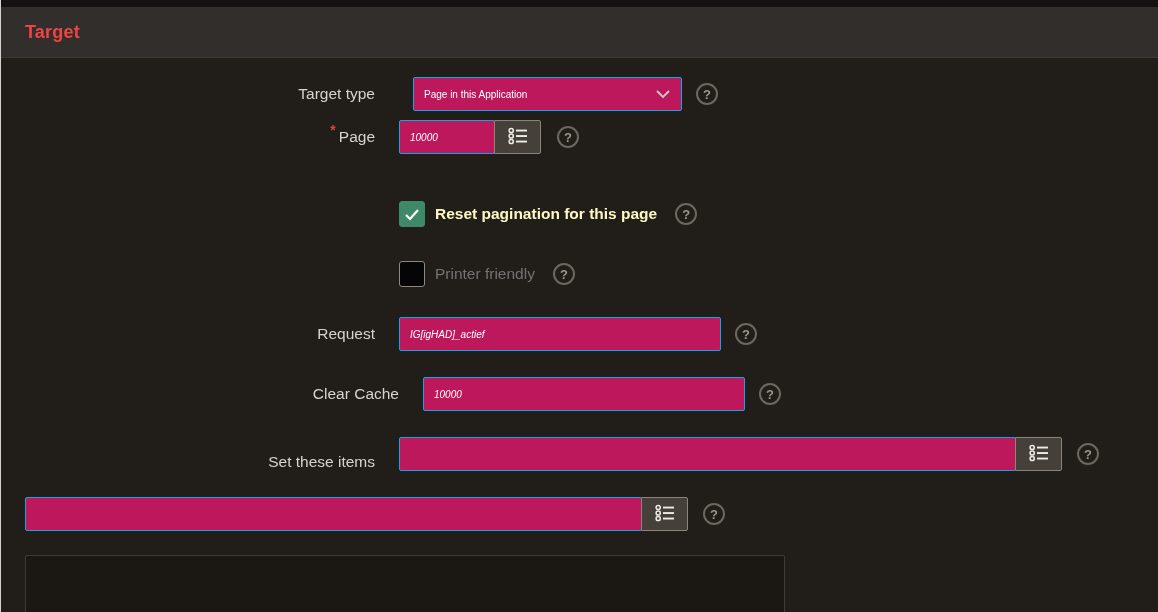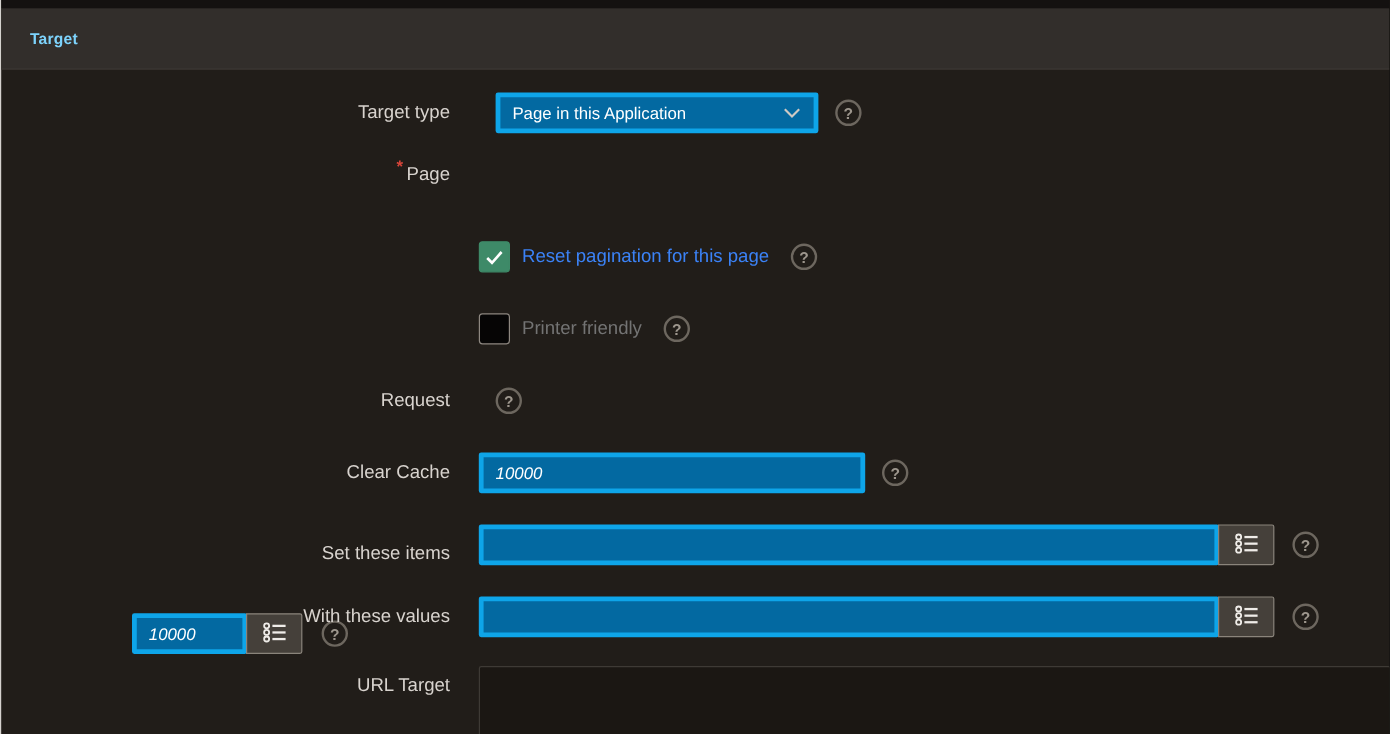--- a/index.html
+++ b/index.html
@@ -6,44 +6,44 @@
   .dialog{
     position:relative;width:1158px;height:612px;overflow:hidden;
     background:#211d19;border-left:1px solid #d5d2ce;box-sizing:border-box;
     font-family:"Liberation Sans",sans-serif;
   }
   .top-strip{position:absolute;top:0;left:0;right:0;height:7px;background:#141110;}
   .dialog-header{
     position:absolute;top:7px;left:0;right:0;height:51px;background:#322e2b;
     border-bottom:1px solid #3c3834;display:flex;align-items:center;padding-left:24px;box-sizing:border-box;
   }
-  .dialog-title{color:#7dd3fc;font-size:13px;font-weight:bold;letter-spacing:.2px;}
+  .dialog-title{color:#ef4444;font-size:18px;font-weight:bold;letter-spacing:.2px;}
   .form-row{position:absolute;left:0;display:flex;align-items:center;}
   .label-col{width:374px;text-align:right;color:#d8d3ce;font-size:15.5px;flex:0 0 374px;}
   .field-col{margin-left:24px;display:flex;align-items:center;}
   .req{color:#d9453a;font-size:14px;font-weight:bold;position:relative;top:-7px;margin-right:3px;}
   .text-input,.select-box{
-    background:#0369a1;border:4px solid #0ea5e9;color:#ffffff;font-size:14px;
+    background:#be185d;border:1px solid #0ea5e9;color:#ffffff;font-size:10px;
     height:34px;box-sizing:border-box;border-radius:2px;padding:0 10px;
     font-family:"Liberation Sans",sans-serif;
   }
   .text-input{outline:none;font-style:italic;}
   .select-box{display:flex;align-items:center;justify-content:space-between;cursor:pointer;}
   .select-box .chev{display:flex;align-items:center;margin-left:12px;}
   .lov-btn{
     width:47px;height:34px;box-sizing:border-box;background:#45403a;border:1px solid #8a847b;
     border-radius:0 2px 2px 0;margin-left:-1px;display:flex;align-items:center;justify-content:center;
     cursor:pointer;padding:0;
   }
   .checkbox{width:26px;height:26px;box-sizing:border-box;border-radius:3px;flex:0 0 26px;
     display:flex;align-items:center;justify-content:center;cursor:pointer;}
   .checkbox[data-checked="true"]{background:#3e8a68;border:1px solid #3e8a68;}
   .checkbox[data-checked="false"]{background:#060505;border:1px solid #8d8780;}
   .cb-label{margin-left:10px;font-size:15.5px;color:#737373;}
-  .cb-label.strong{font-weight:normal;color:#3b82f6;}
+  .cb-label.strong{font-weight:bold;color:#fef9c3;}
   .help{
     width:22px;height:22px;box-sizing:border-box;border:2px solid #6d675f;border-radius:50%;
     color:#9d968d;font-size:13px;font-weight:bold;display:flex;align-items:center;justify-content:center;
     cursor:pointer;flex:0 0 22px;
   }
   .url-textarea{
     width:760px;height:90px;box-sizing:border-box;background:#1b1713;border:1px solid #3e3a35;
     border-radius:2px;color:#fff;font-size:15px;resize:none;outline:none;
     font-family:"Liberation Sans",sans-serif;
   }
@@ -68,21 +68,21 @@
         <span class="chev">
           <svg width="16" height="10" viewBox="0 0 16 10">
               <polyline points="2,2 8,8 14,2" fill="none" stroke="#cfcac4" stroke-width="1.8"></polyline>
             </svg>
         </span>
       </div>
       <span class="help" style="margin-left:14px;">?</span>
     </div>
   </div>
 
-  <div class="form-row" style="top:137px;height:34px;flex-direction:column;">
+  <div class="form-row" style="top:120px;height:34px;">
     <div class="label-col"><span class="req">*</span><span>Page</span></div>
     <div class="field-col">
       <input class="text-input" style="width: 96px;" value="10000">
       <button class="lov-btn">
         <span>
           <svg width="20" height="18" viewBox="0 0 20 18">
             <circle cx="3.2" cy="3.5" r="2.1" fill="none" stroke="#efece8" stroke-width="1.5"></circle>
             <circle cx="3.2" cy="9" r="2.1" fill="none" stroke="#efece8" stroke-width="1.5"></circle>
             <circle cx="3.2" cy="14.5" r="2.1" fill="none" stroke="#efece8" stroke-width="1.5"></circle>
             <rect x="8" y="2.6" width="11" height="1.9" fill="#efece8"></rect>
@@ -115,25 +115,26 @@
         
       </span>
       <span class="cb-label">Printer friendly</span>
       <span class="help" style="margin-left:18px;">?</span>
     </div>
   </div>
 
   <div class="form-row" style="top:317px;height:34px;">
     <div class="label-col">Request</div>
     <div class="field-col">
+      <input class="text-input" style="width: 322px;" value="IG[igHAD]_actief">
       <span class="help" style="margin-left:14px;">?</span>
     </div>
   </div>
 
-  <div class="form-row" style="top:377px;height:34px;">
+  <div class="form-row" style="top:377px;height:34px;margin-left:24px;">
     <div class="label-col">Clear Cache</div>
     <div class="field-col">
       <input class="text-input" style="width: 322px;" value="10000">
       <span class="help" style="margin-left:14px;">?</span>
     </div>
   </div>
 
   <div class="form-row" style="top:437px;height:34px;align-items:flex-end;">
     <div class="label-col">Set these items</div>
     <div class="field-col">
@@ -148,38 +149,36 @@
             <rect x="8" y="8.1" width="11" height="1.9" fill="#efece8"></rect>
             <rect x="8" y="13.6" width="11" height="1.9" fill="#efece8"></rect>
           </svg>
         </span>
       </button>
       <span class="help" style="margin-left:15px;">?</span>
     </div>
   </div>
 
   <div class="form-row" style="top:497px;height:34px;">
-    <div class="label-col">With these values</div>
     <div class="field-col">
       <input class="text-input" style="width: 617px;" value="">
       <button class="lov-btn">
         <span>
           <svg width="20" height="18" viewBox="0 0 20 18">
             <circle cx="3.2" cy="3.5" r="2.1" fill="none" stroke="#efece8" stroke-width="1.5"></circle>
             <circle cx="3.2" cy="9" r="2.1" fill="none" stroke="#efece8" stroke-width="1.5"></circle>
             <circle cx="3.2" cy="14.5" r="2.1" fill="none" stroke="#efece8" stroke-width="1.5"></circle>
             <rect x="8" y="2.6" width="11" height="1.9" fill="#efece8"></rect>
             <rect x="8" y="8.1" width="11" height="1.9" fill="#efece8"></rect>
             <rect x="8" y="13.6" width="11" height="1.9" fill="#efece8"></rect>
           </svg>
         </span>
       </button>
       <span class="help" style="margin-left:15px;">?</span>
     </div>
   </div>
 
   <div class="form-row row-url" style="top:555px;height:90px;">
-    <div class="label-col">URL Target</div>
     <div class="field-col">
       <textarea class="url-textarea" style=""></textarea>
     </div>
   </div>
 </div>
 
 </body></html>

